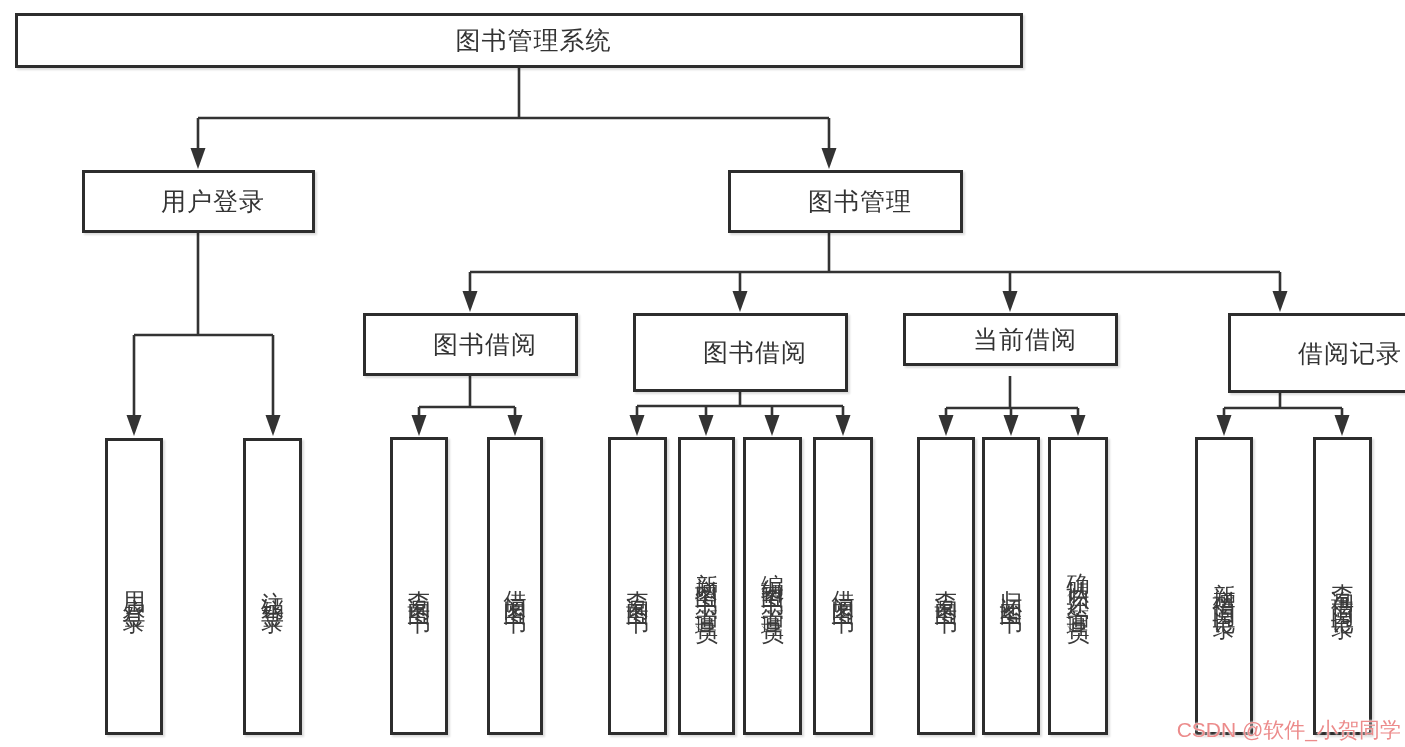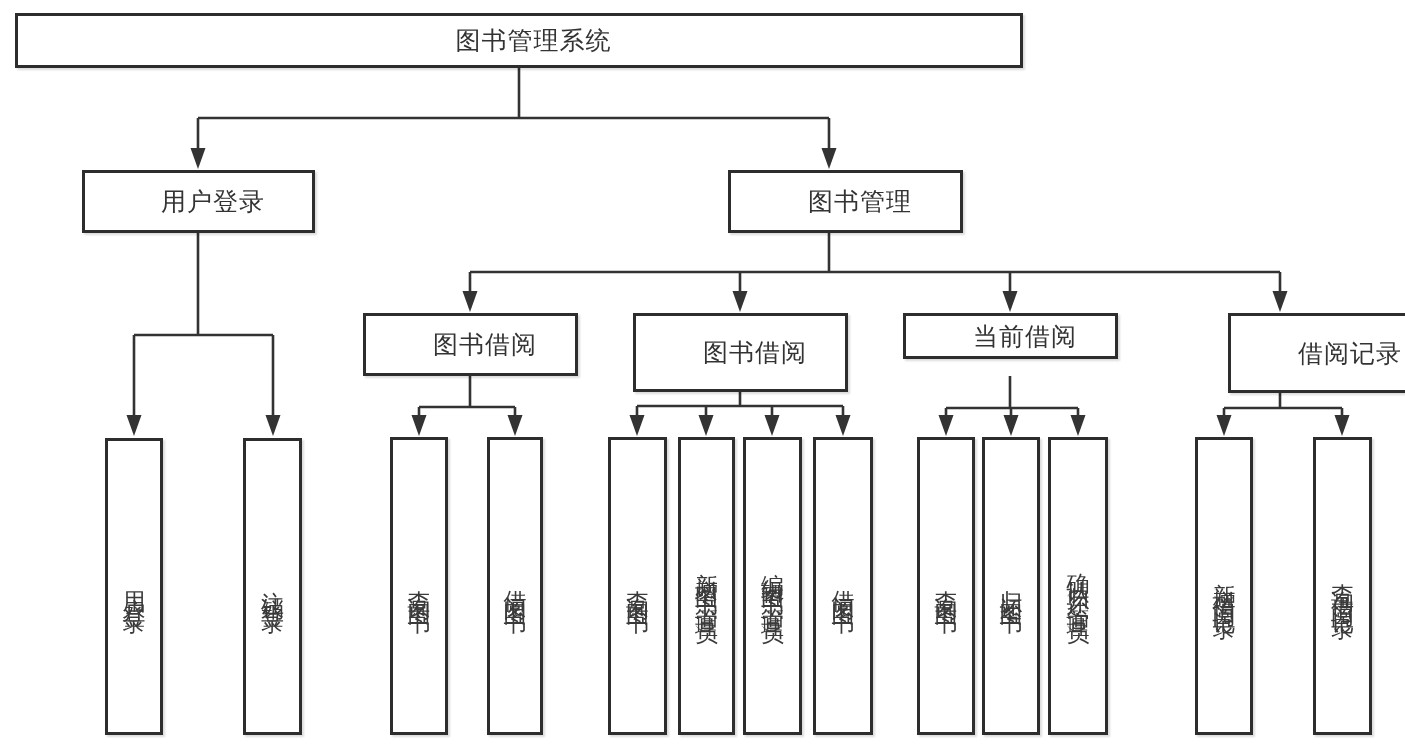--- a/index.html
+++ b/index.html
@@ -88,21 +88,21 @@
   <div class="box hbox" style="left:712px;top:170px;width:235px;height:63px;margin-left:16px;">
     <span>图书管理</span>
   </div>
 
   <div class="box hbox" style="left:363px;top:313px;width:215px;height:63px;">
     <span>图书借阅</span>
   </div>
   <div class="box hbox" style="left:633px;top:313px;width:215px;height:79px;">
     <span>图书借阅</span>
   </div>
-  <div class="box hbox" style="left:903px;top:313px;width:215px;height:46px;">
+  <div class="box hbox" style="left:903px;top:313px;width:215px;height:53px;">
     <span>当前借阅</span>
   </div>
   <div class="box hbox" style="left:1228px;top:313px;width:215px;height:80px;">
     <span>借阅记录</span>
   </div>
 
   <div class="box leaf" style="left:105px;top:438px;width:58px;height:297px;">
     <span class="vtext">用户登录</span>
   </div>
   <div class="box leaf" style="left:243px;top:438px;width:59px;height:297px;">
@@ -139,13 +139,14 @@
     <span class="vtext">确认归还（管理员）</span>
   </div>
 
   <div class="box leaf" style="left:1195px;top:437px;width:58px;height:298px;">
     <span class="vtext">新增借阅记录</span>
   </div>
   <div class="box leaf" style="left:1313px;top:437px;width:59px;height:298px;">
     <span class="vtext">查询借阅记录</span>
   </div>
 
+  <div id="watermark">CSDN @软件_小贺同学</div>
 </div>
 
 </body></html>

